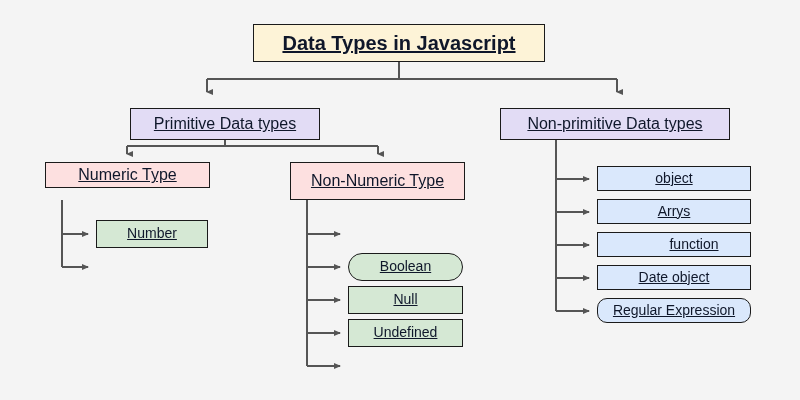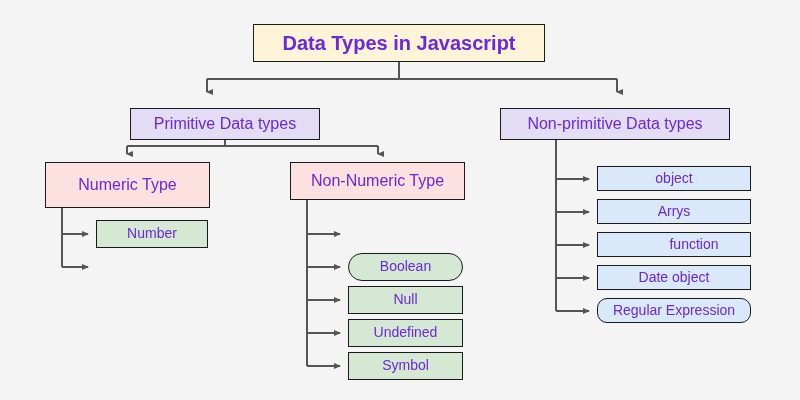--- a/index.html
+++ b/index.html
@@ -25,24 +25,25 @@
     width: 800px;
     height: 400px;
   }
   .node {
     position: absolute;
     box-sizing: border-box;
     border: 1px solid #1a1a1a;
     display: flex;
     align-items: center;
     justify-content: center;
-    color: #6d28d9;
+    color: #0f172a;
     line-height: 1.1;
     white-space: nowrap;
     z-index: 2;
+    text-decoration: underline;
   }
   .n-title {
     background: #fdf3d7;
     font-size: 20px;
     font-weight: bold;
   }
   .n-l2 {
     background: #e2dcf5;
     font-size: 16px;
     margin-top: 8px;
@@ -106,30 +107,29 @@
       <path d="M556,311 L589,311" marker-end="url(#arrow-right)"></path>
     </g>
   </svg>
 
   <div class="node n-title" style="left:253px; top:24px; width:292px; height:38px;">Data Types in Javascript</div>
 
   <div class="node n-l2" style="left:130px; top:100px; width:190px; height:32px;">Primitive Data types</div>
 
   <div class="node n-l2" style="left:500px; top:100px; width:230px; height:32px;">Non-primitive Data types</div>
 
-  <div class="node n-l3" style="left:45px; top:162px; width:165px; height:46px;">Numeric Type</div>
+  <div class="node n-l3" style="left:45px; top:162px; width:165px; height:26px;">Numeric Type</div>
 
   <div class="node n-l3" style="left:290px; top:162px; width:175px; height:38px;">Non-Numeric Type</div>
 
   <div class="node n-green" style="left:96px; top:220px; width:112px; height:28px;">Number</div>
 
   <div class="node n-green" style="left:348px; top:253px; width:115px; height:28px;border-radius:14px;">Boolean</div>
   <div class="node n-green" style="left:348px; top:286px; width:115px; height:28px;">Null</div>
   <div class="node n-green" style="left:348px; top:319px; width:115px; height:28px;">Undefined</div>
-  <div class="node n-green" style="left:348px; top:352px; width:115px; height:28px;">Symbol</div>
 
   <div class="node n-blue" style="left:597px; top:166px; width:154px; height:25px;">object</div>
   <div class="node n-blue" style="left:597px; top:199px; width:154px; height:25px;">Arrys</div>
   <div class="node n-blue" style="left:597px; top:232px; width:154px; height:25px;padding-left:40px;">function</div>
   <div class="node n-blue" style="left:597px; top:265px; width:154px; height:25px;">Date object</div>
   <div class="node n-blue" style="left:597px; top:298px; width:154px; height:25px;border-radius:10px;">Regular Expression</div>
 
 </div>
 
 </body></html>

